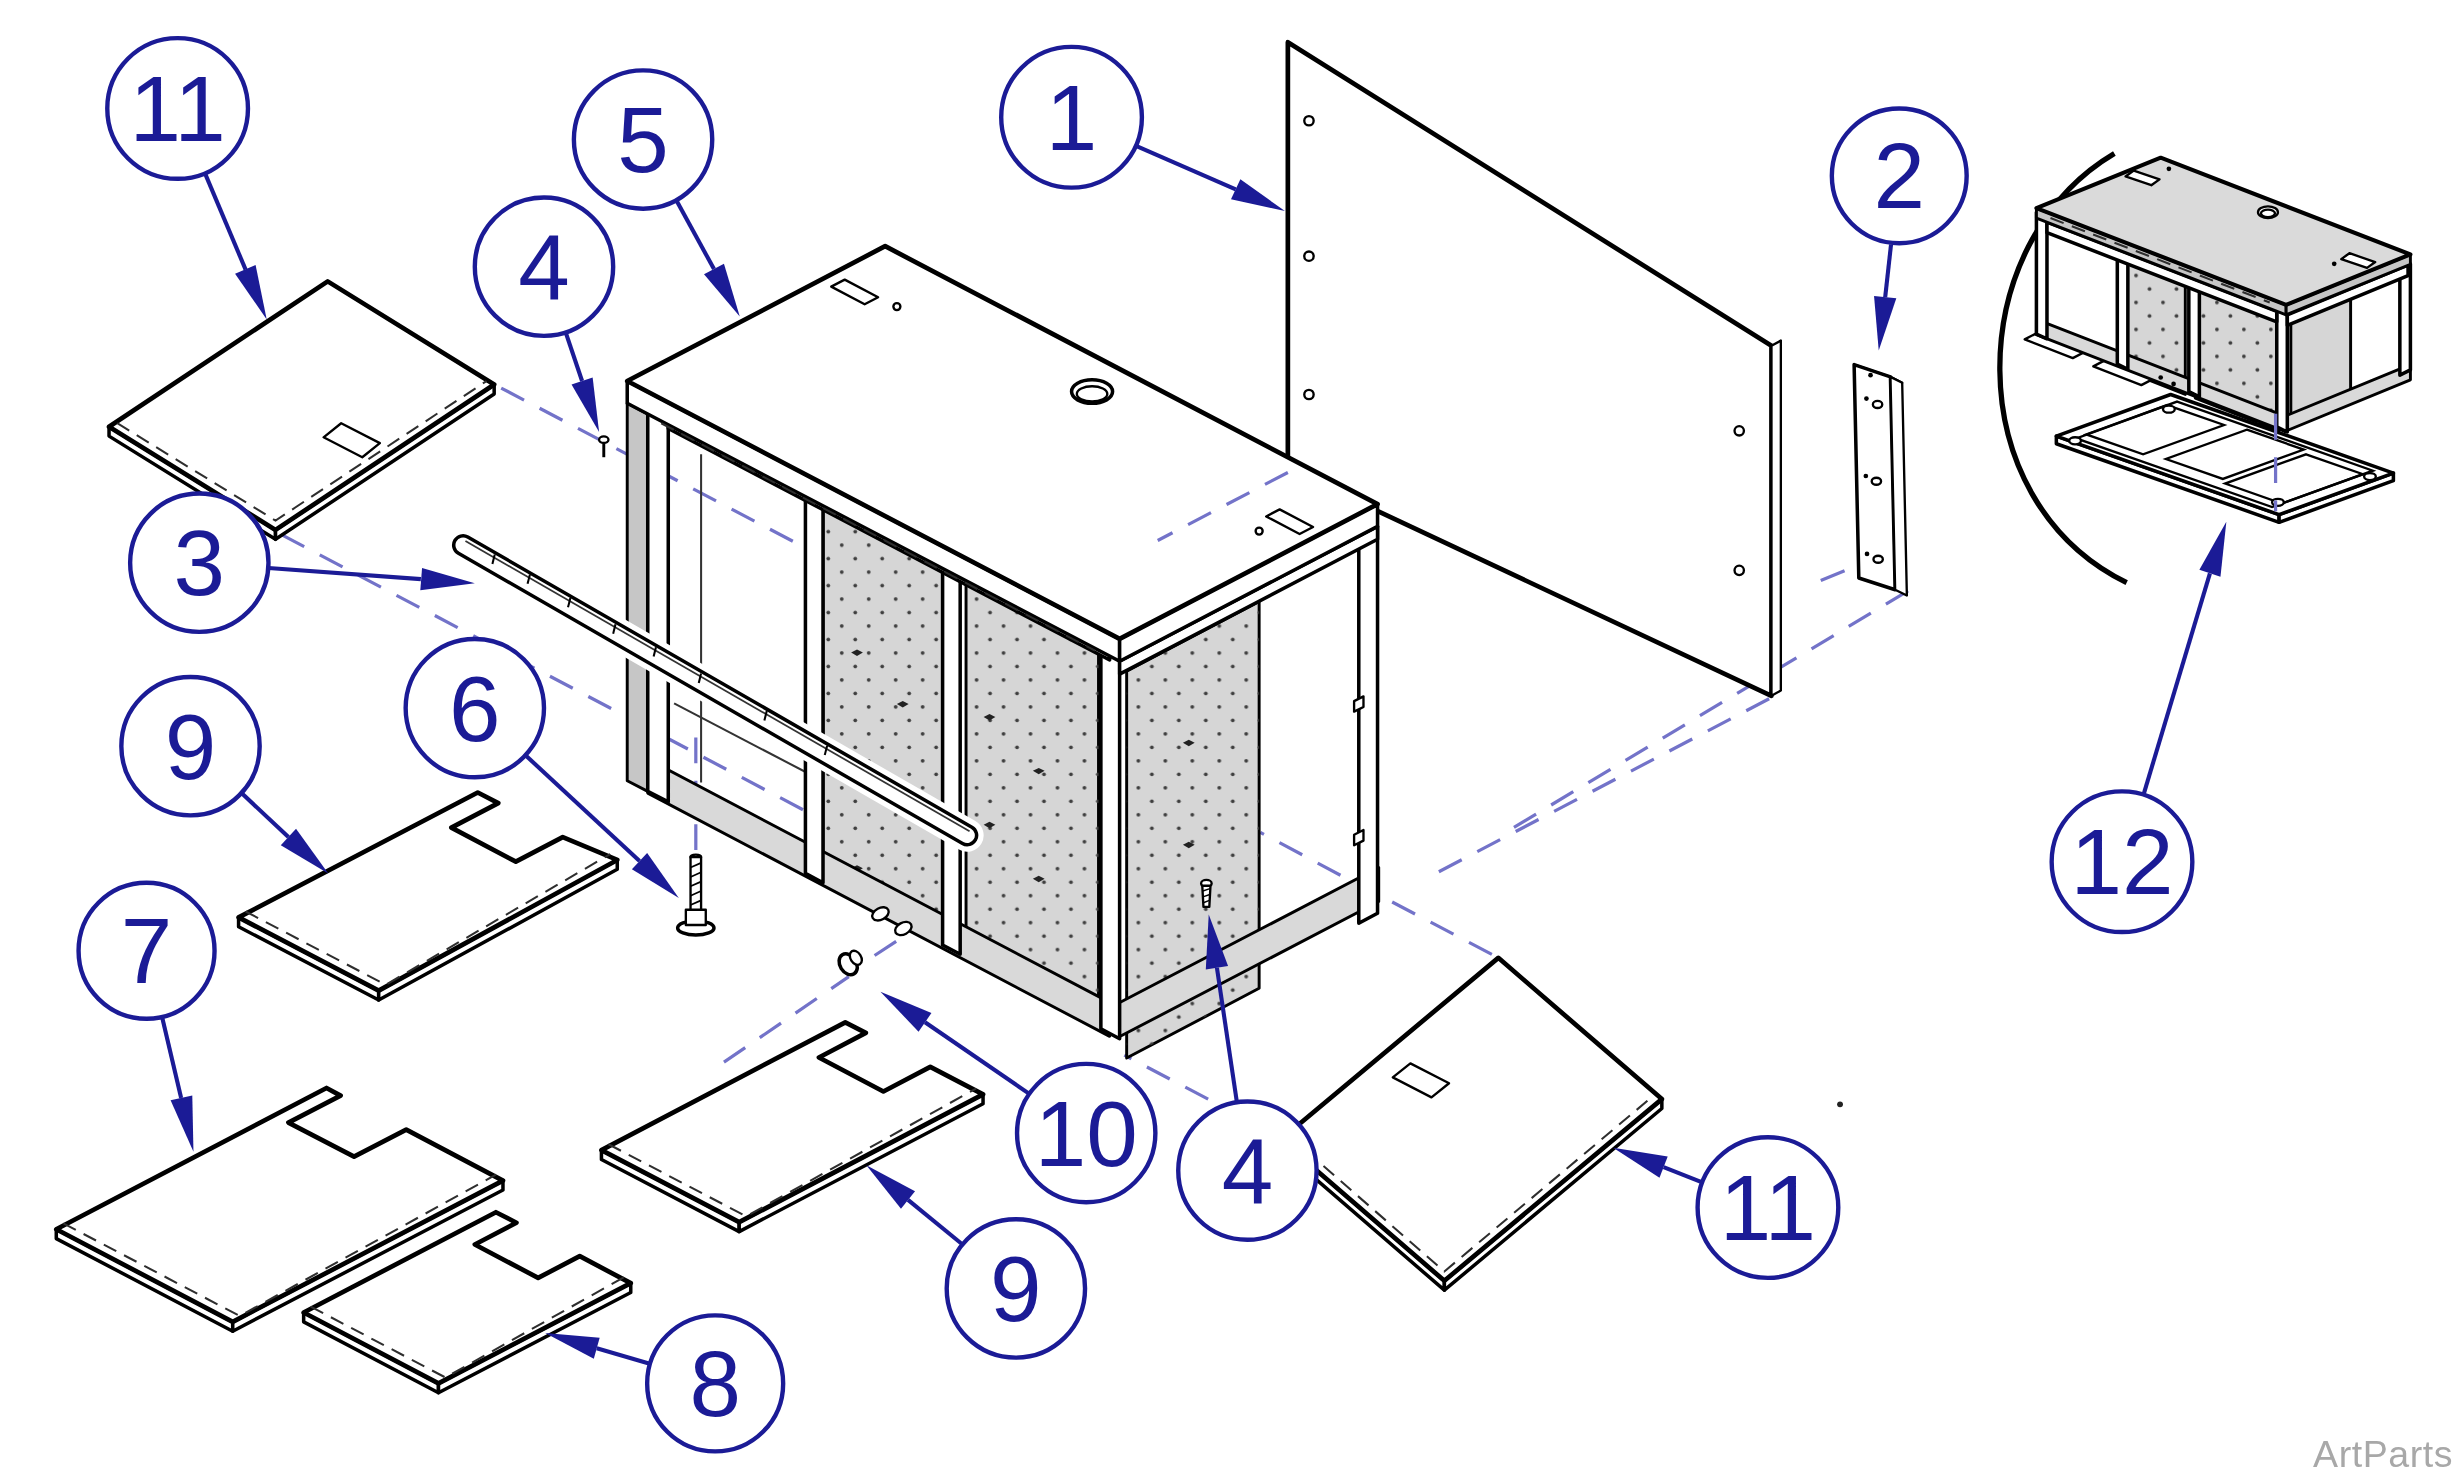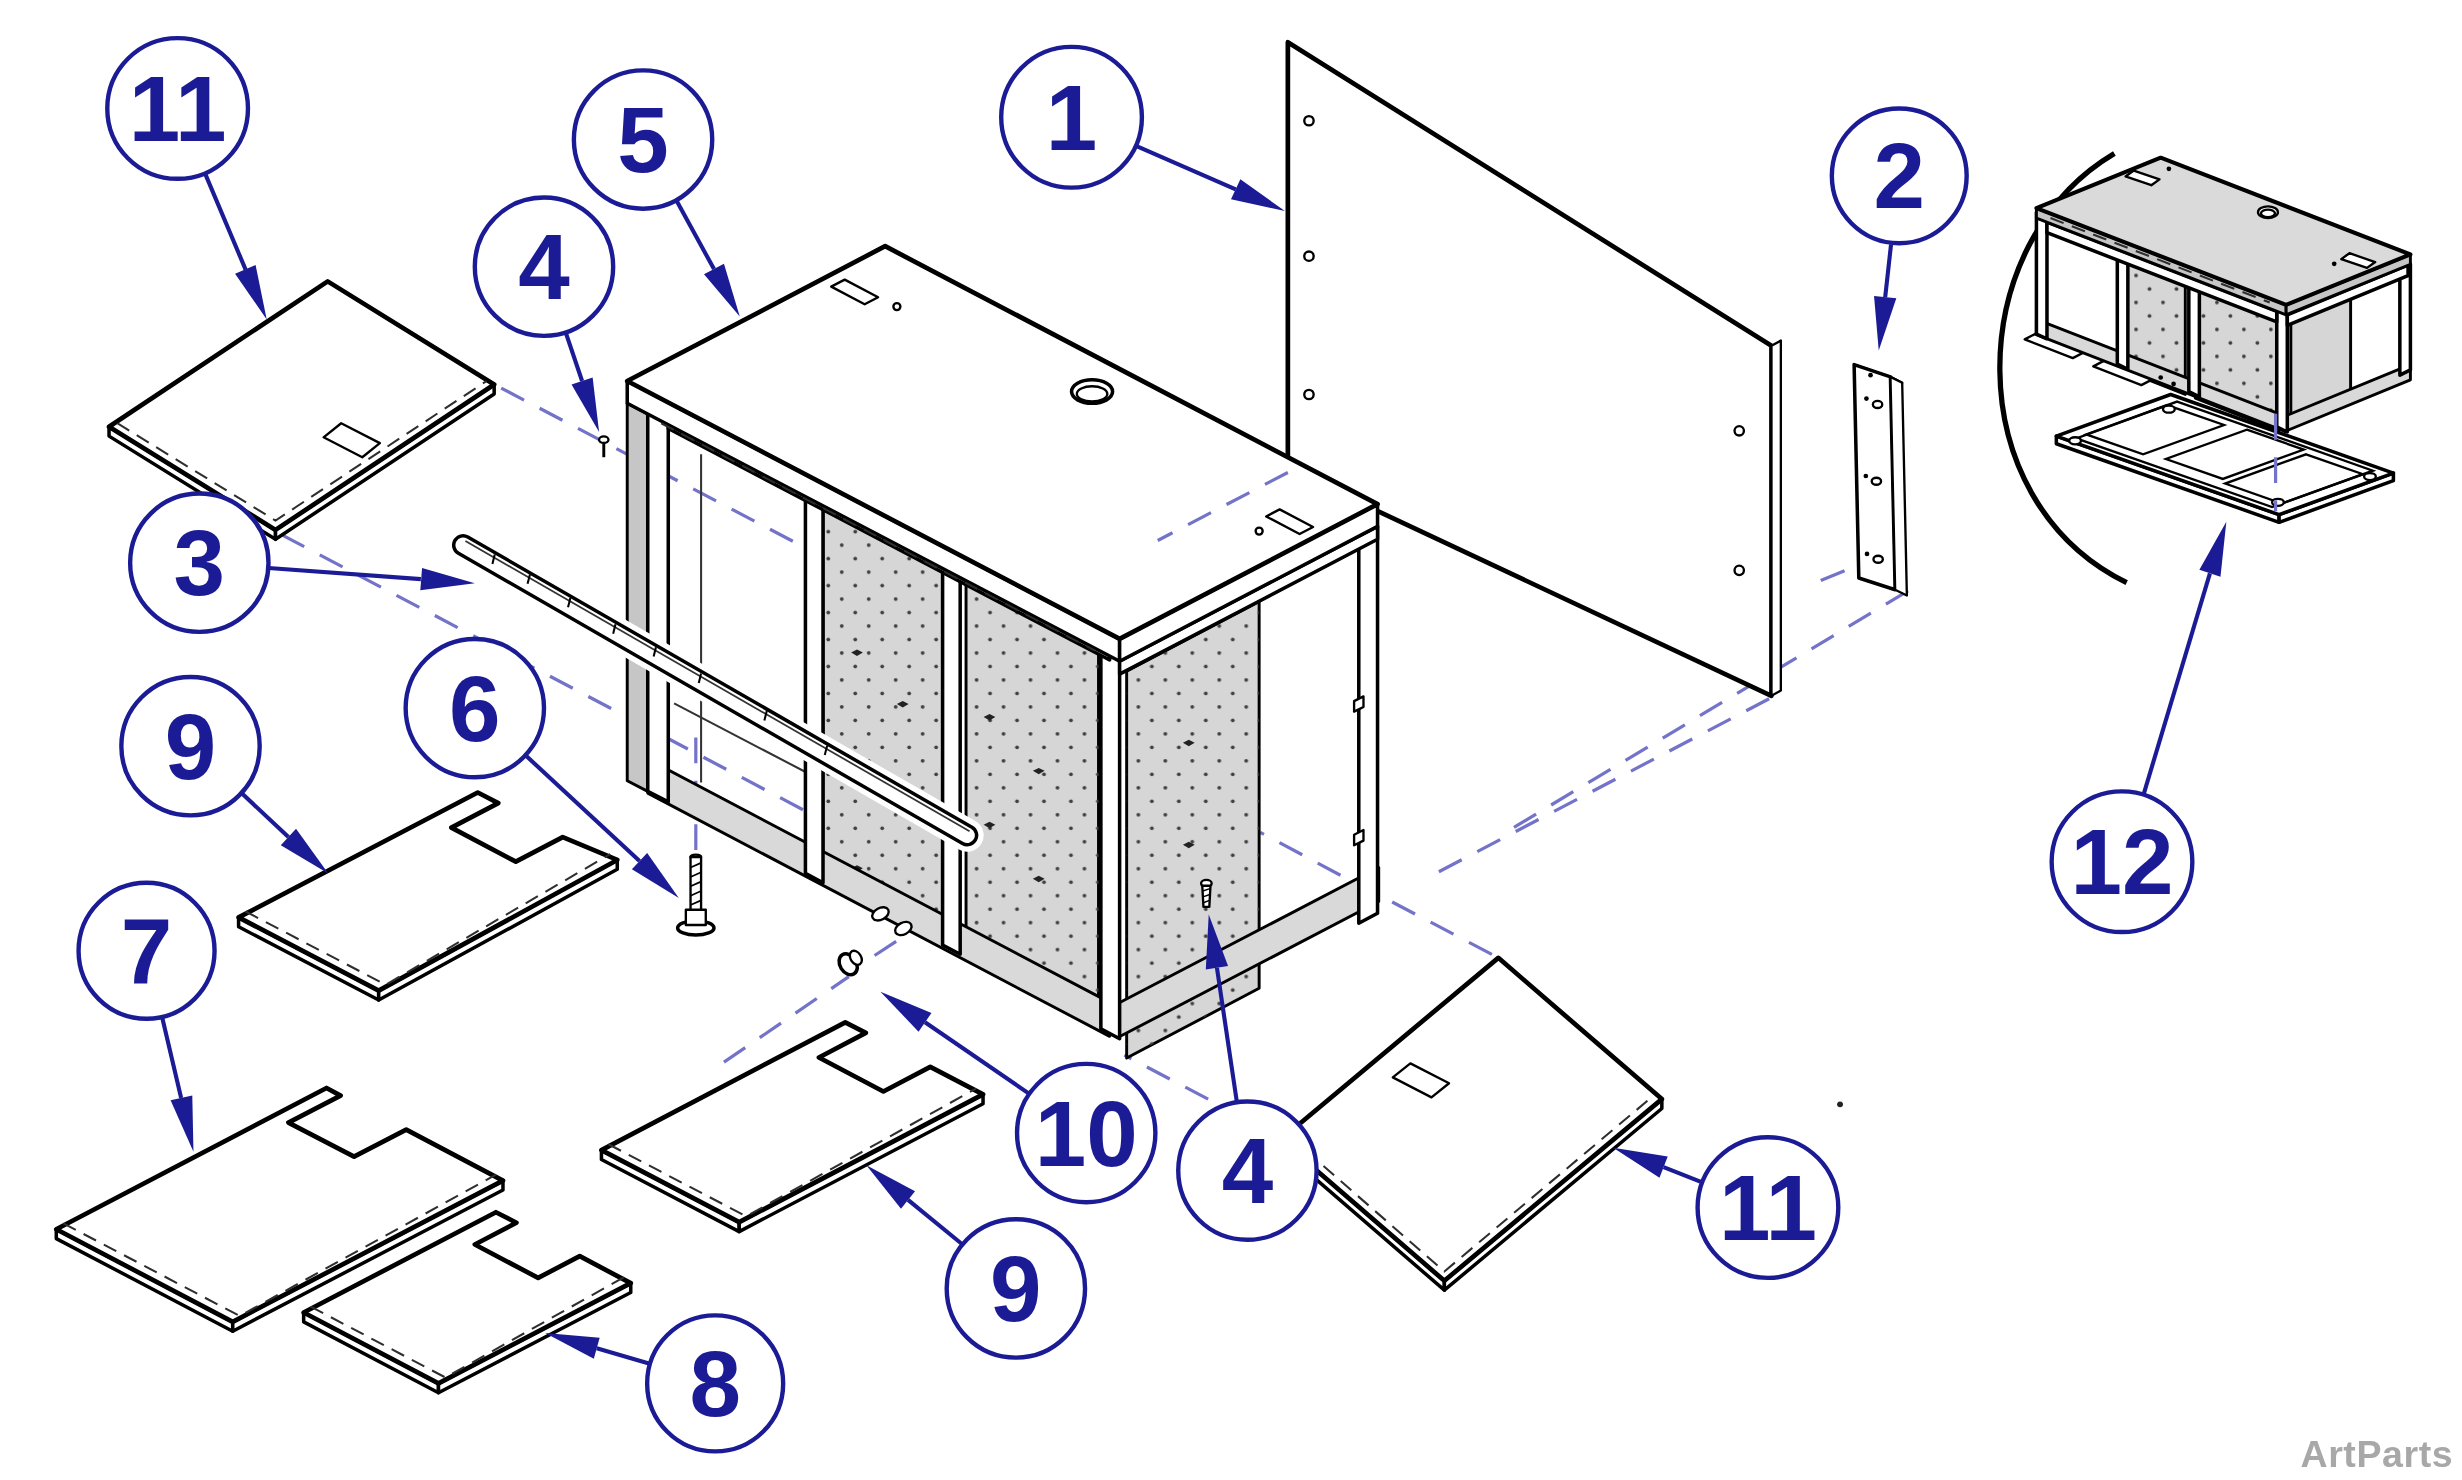--- a/index.html
+++ b/index.html
@@ -1,16 +1,16 @@
 <!DOCTYPE html>
 <html style="font-size:9.4px"><head>
 <meta charset="utf-8">
 <style>
   html,body{margin:0;padding:0;background:#ffffff;}
-  .stage{width:100%;background:#0369a1;font-weight:bold;}
+  .stage{width:100%;background:#0369a1;}
   svg{display:block;width:100%;height:auto;background:#ffffff;
       font-family:"Liberation Sans", sans-serif;}
   .outline{fill:#ffffff;stroke:#000000;stroke-width:6;stroke-linejoin:round;}
   .outline8{fill:#ffffff;stroke:#000000;stroke-width:8;stroke-linejoin:round;}
   .thin{fill:#ffffff;stroke:#000000;stroke-width:4;stroke-linejoin:round;}
   .nofill{fill:none;stroke:#000000;stroke-width:4;}
   .gpanel{fill:#d6d6d6;stroke:#000000;stroke-width:5;stroke-linejoin:round;}
   .gband{fill:#d9d9d9;stroke:#000000;stroke-width:5;stroke-linejoin:round;}
   .gdark{fill:#c6c6c6;stroke:#000000;stroke-width:5;stroke-linejoin:round;}
   .dash{fill:none;stroke:#7373c9;stroke-width:5.5;stroke-dasharray:44 30;}

